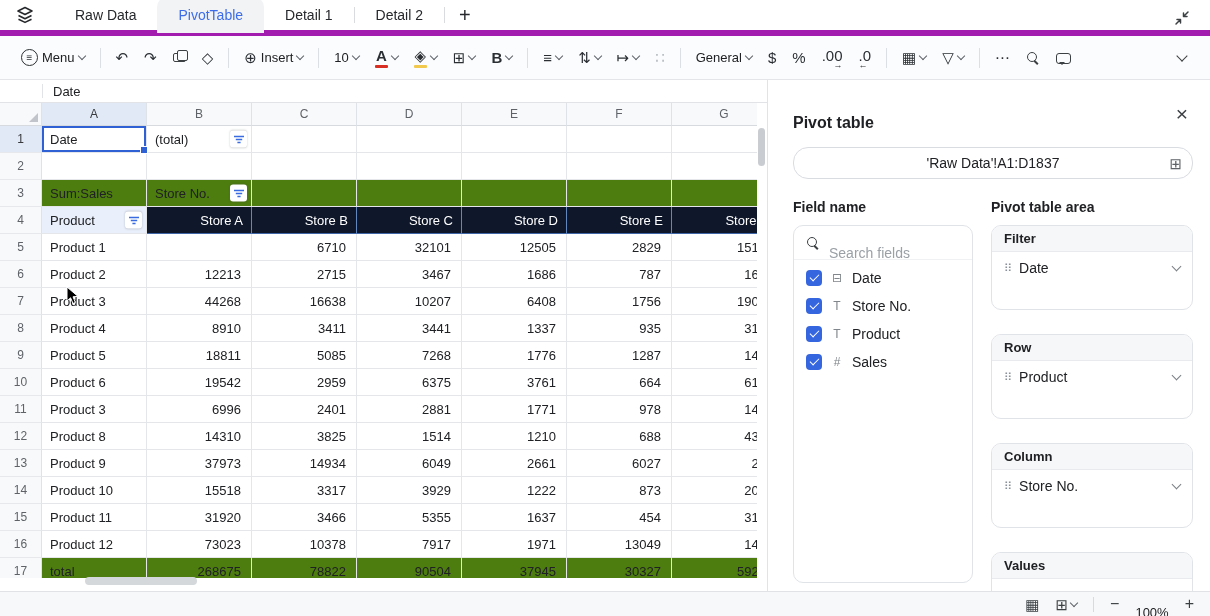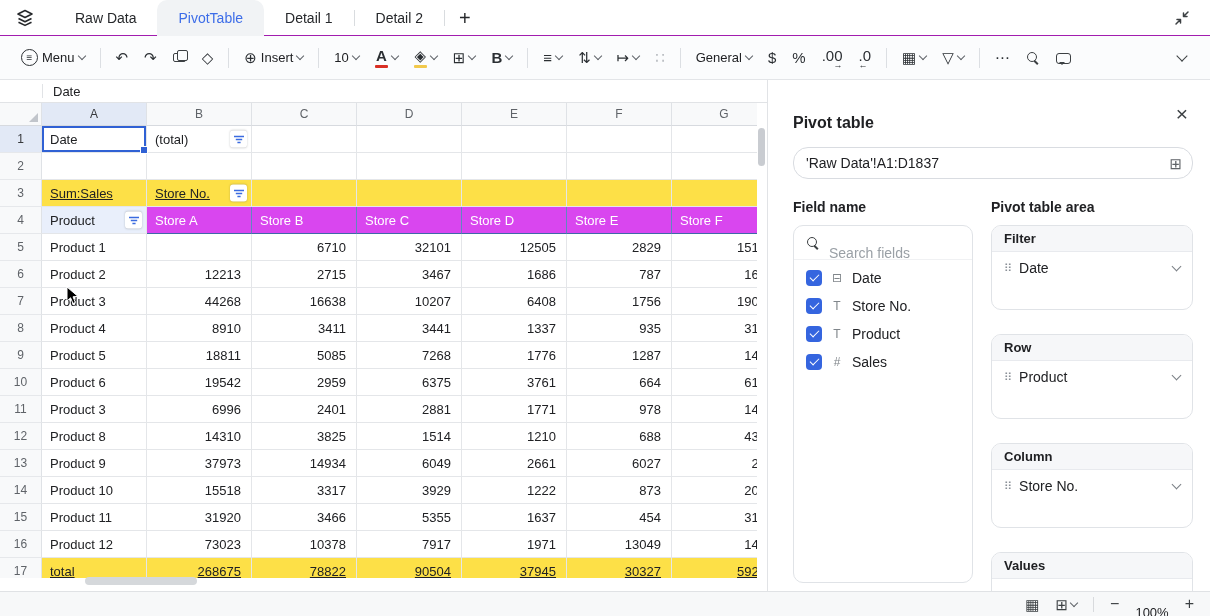--- a/index.html
+++ b/index.html
@@ -1,20 +1,20 @@
 <!DOCTYPE html>
 <html><head>
 <meta charset="utf-8">
 <style>
   *{box-sizing:border-box;margin:0;padding:0;font-family:"Liberation Sans","DejaVu Sans",sans-serif;}
   html,body{width:1210px;height:616px;overflow:hidden;background:#fff;}
   .app{position:relative;width:1210px;height:616px;background:#fff;}
 
   
-  .tabbar{position:absolute;top:0;left:0;width:100%;height:36px;background:#fff;display:flex;align-items:center;border-bottom:1px solid #a21caf;}
+  .tabbar{position:absolute;top:0;left:0;width:100%;height:36px;background:#fff;display:flex;align-items:center;border-bottom:6px solid #a21caf;}
   .logo{width:22px;height:22px;margin:0 18px 0 14px;display:flex;align-items:center;justify-content:center;}
   .tabs{display:flex;align-items:center;height:36px;}
   .tab{height:36px;display:flex;align-items:center;padding:0 21px;font-size:14px;color:#26282b;cursor:default;white-space:nowrap;}
   .tab.active{background:#f1f3f5;border-radius:10px 10px 0 0;color:#3d6de8;}
   .tabsep{width:1px;height:16px;background:#d9dcdf;}
   .addtab{font-size:20px;color:#26282b;padding:0 14px;line-height:36px;}
   .wincollapse{position:absolute;right:18px;top:8px;width:20px;height:20px;display:flex;align-items:center;justify-content:center;}
 
   
   .toolbar{position:absolute;top:36px;left:0;width:100%;height:44px;background:#fbfcfd;border-bottom:1px solid #e3e5e8;display:flex;align-items:center;padding:0 14px;gap:2px;}
@@ -52,35 +52,35 @@
   .colhdrs{display:flex;width:777px;height:23px;}
   .colhdr{width:105px;height:23px;background:#f8f9fa;border-right:1px solid #dfe2e6;border-bottom:1px solid #d7dadf;display:flex;align-items:center;justify-content:center;font-size:12px;color:#5f6368;}
   .colhdr.sel{background:#e2e9f6;color:#37393c;}
   .corner{width:42px;height:23px;background:#f8f9fa;border-right:1px solid #dfe2e6;border-bottom:1px solid #d7dadf;position:relative;}
   .corner::after{content:"";position:absolute;right:3px;bottom:3px;border-left:9px solid transparent;border-bottom:9px solid #c1c5cb;}
   .grow{display:flex;width:777px;height:27px;}
   .rowhdr{width:42px;background:#f8f9fa;border-right:1px solid #dfe2e6;border-bottom:1px solid #e6e8eb;display:flex;align-items:center;justify-content:center;font-size:12px;color:#5f6368;flex:0 0 auto;}
   .rowhdr.sel{background:#e2e9f6;color:#37393c;}
   .cell{width:105px;flex:0 0 auto;border-right:1px solid #e4e6e9;border-bottom:1px solid #e4e6e9;display:flex;align-items:center;padding:0 8px;font-size:13px;color:#202124;position:relative;background:transparent;}
   .cell.num{justify-content:flex-end;padding-right:10px;}
-  .grow.light .cell{background:#fde047;text-decoration:underline;}
+  .grow.light .cell{background:#4d7c0f;}
   .cell.light{background:#e9effb;}
-  .cell.dark{background:#d946ef;color:#fff;border-right-color:#6287c0;border-bottom-color:#3f67a8;}
+  .cell.dark{background:#0f172a;color:#fff;border-right-color:#6287c0;border-bottom-color:#3f67a8;justify-content:flex-end;}
   .cell.sel{box-shadow:inset 0 0 0 2px #3061d4;z-index:2;}
   .cell.sel::after{content:"";position:absolute;right:-2px;bottom:-2px;width:6px;height:6px;background:#3061d4;border:1px solid #fff;z-index:3;}
   .filtericon{position:absolute;right:4px;top:50%;transform:translateY(-50%);width:17px;height:17px;background:#fff;border-radius:3px;box-shadow:0 0 2px rgba(60,64,67,.3);display:flex;align-items:center;justify-content:center;}
   .vscroll{position:absolute;left:758px;top:128px;width:7px;height:38px;background:#c9ccd1;border-radius:4px;z-index:4;}
   .hscroll{position:absolute;left:85px;top:577px;width:112px;height:8px;background:#d5d8db;border-radius:4px;z-index:5;}
 
   
   .panel{position:absolute;left:767px;top:80px;width:443px;height:511px;background:#fff;border-left:1px solid #e1e3e6;overflow:hidden;}
   .p-head{display:flex;justify-content:space-between;align-items:center;padding:16px 20px 0 25px;}
   .p-title{font-size:16px;font-weight:600;color:#202124;margin-top:18px;}
   .p-close{font-size:21px;color:#3c4043;line-height:18px;padding:0 2px;}
-  .p-range{margin:15px 17px 0 25px;height:32px;border:1px solid #d9dce1;border-radius:15px;display:flex;align-items:center;padding:0 12px;font-size:14px;color:#202124;position:relative;}
+  .p-range{margin:15px 17px 0 25px;height:32px;border:1px solid #d9dce1;border-radius:15px;display:flex;align-items:center;padding:0 12px;font-size:14px;color:#202124;position:relative;justify-content:center;}
   .p-range .rangeicon{position:absolute;right:10px;font-size:15px;color:#5f6368;line-height:1;}
   .p-cols{display:flex;gap:18px;margin:20px 17px 0 25px;}
   .p-left{width:180px;flex:0 0 auto;}
   .p-right{flex:1;}
   .p-label{font-size:14px;font-weight:600;color:#202124;margin-bottom:10px;}
   .fieldbox{border:1px solid #e0e3e7;border-radius:10px;height:358px;overflow:hidden;background:#fff;}
   .searchrow{height:34px;display:flex;align-items:center;gap:9px;padding:0 12px;border-bottom:1px solid #f0f1f3;}
   .searchph{font-size:14px;color:#9aa0a6;margin-top:20px;}
   .fielditem{display:flex;align-items:center;gap:8px;padding:6px 12px;font-size:14px;color:#202124;}
   .fielditem:first-of-type{margin-top:4px;}

